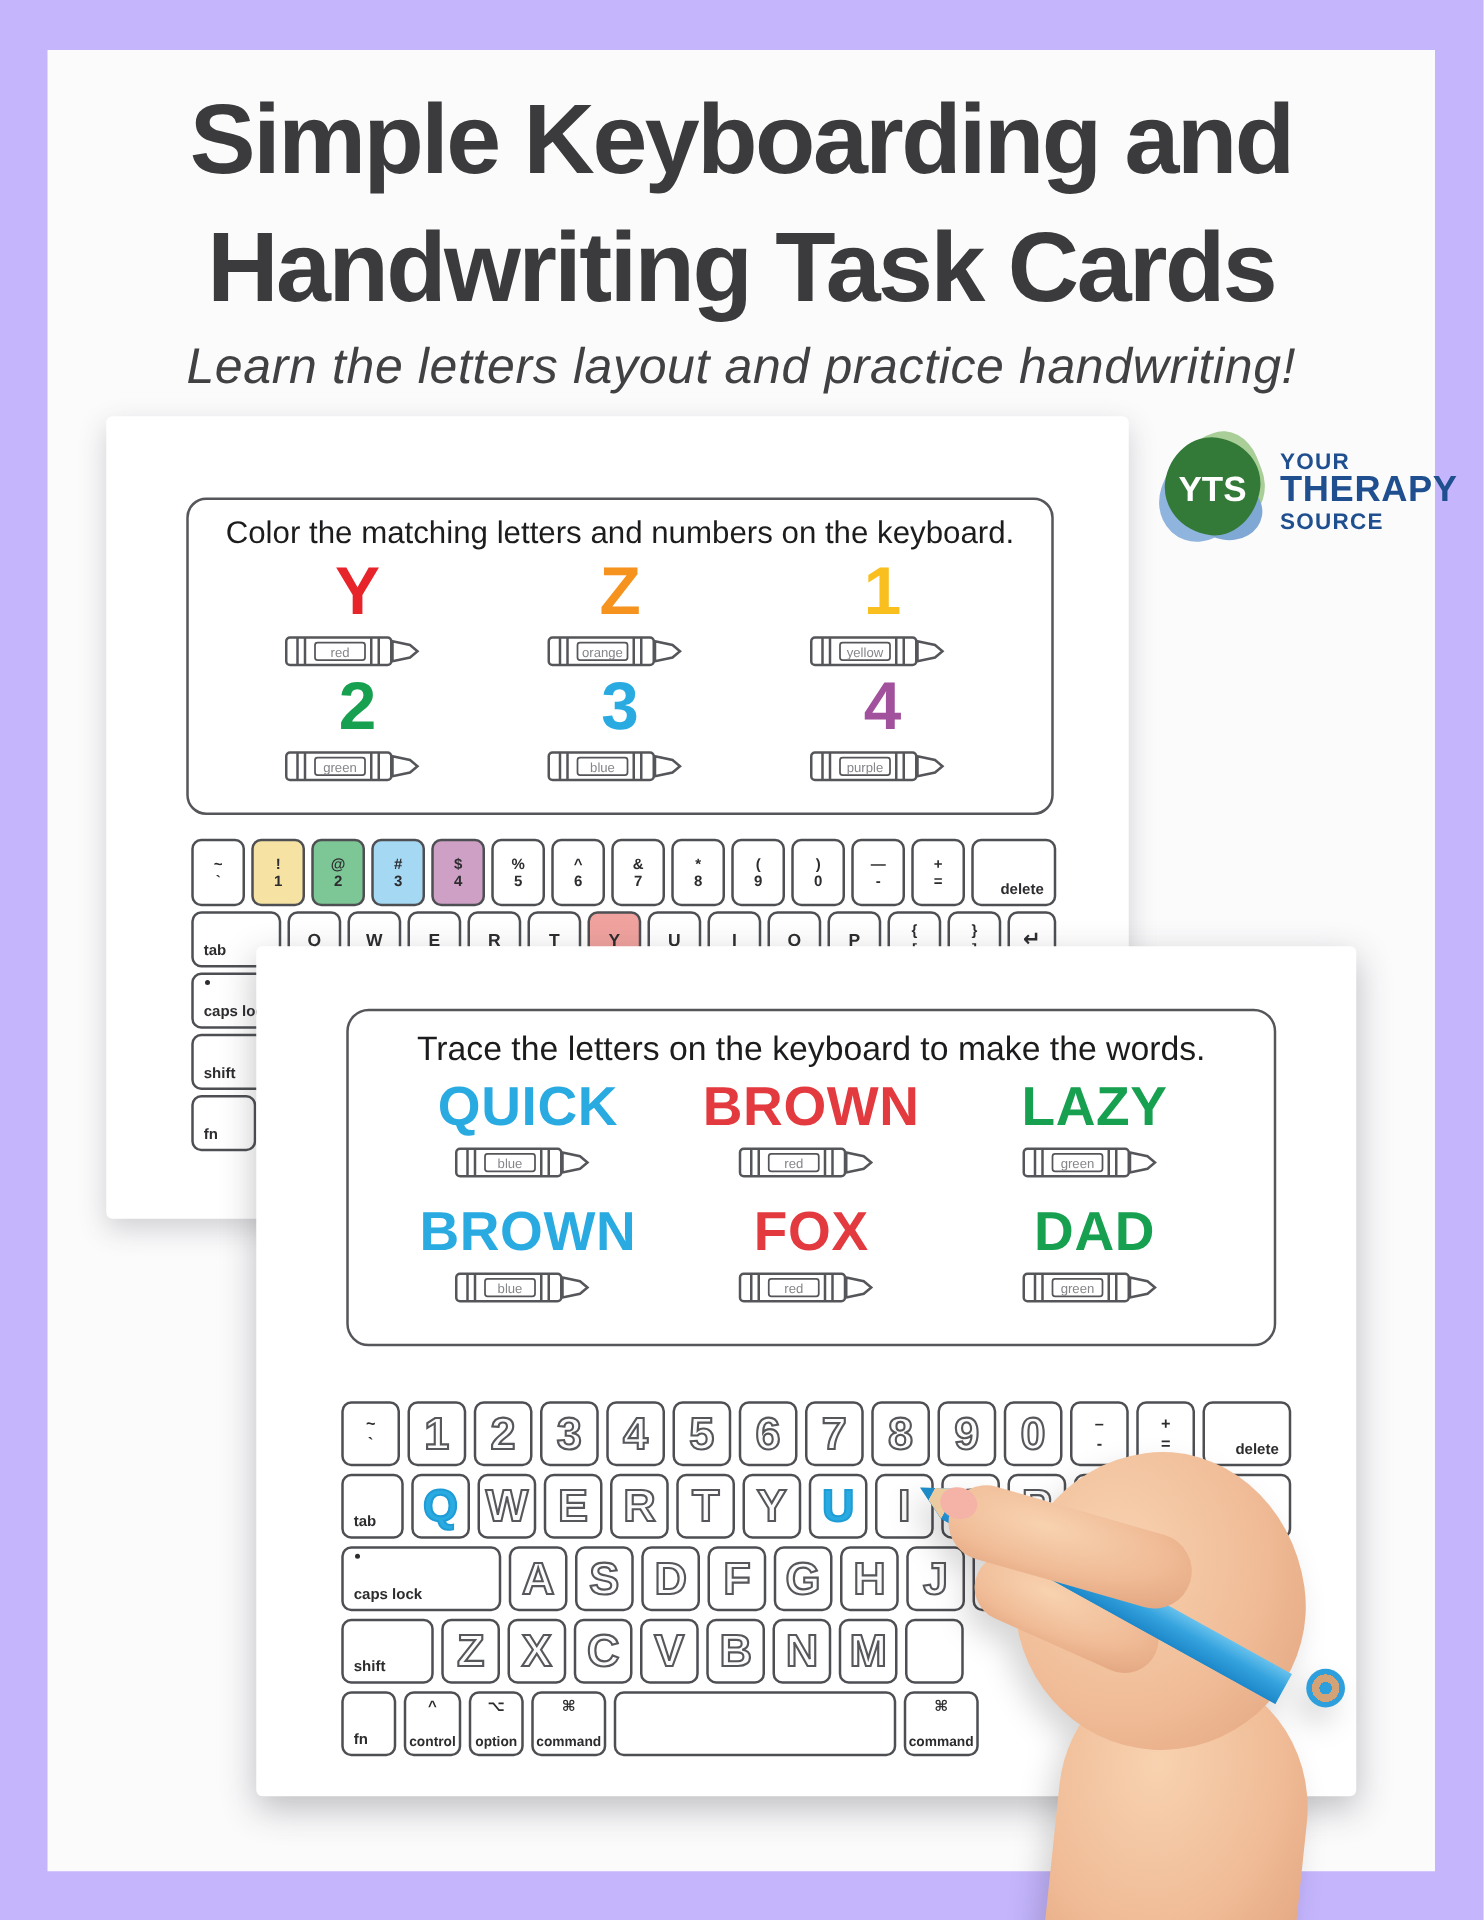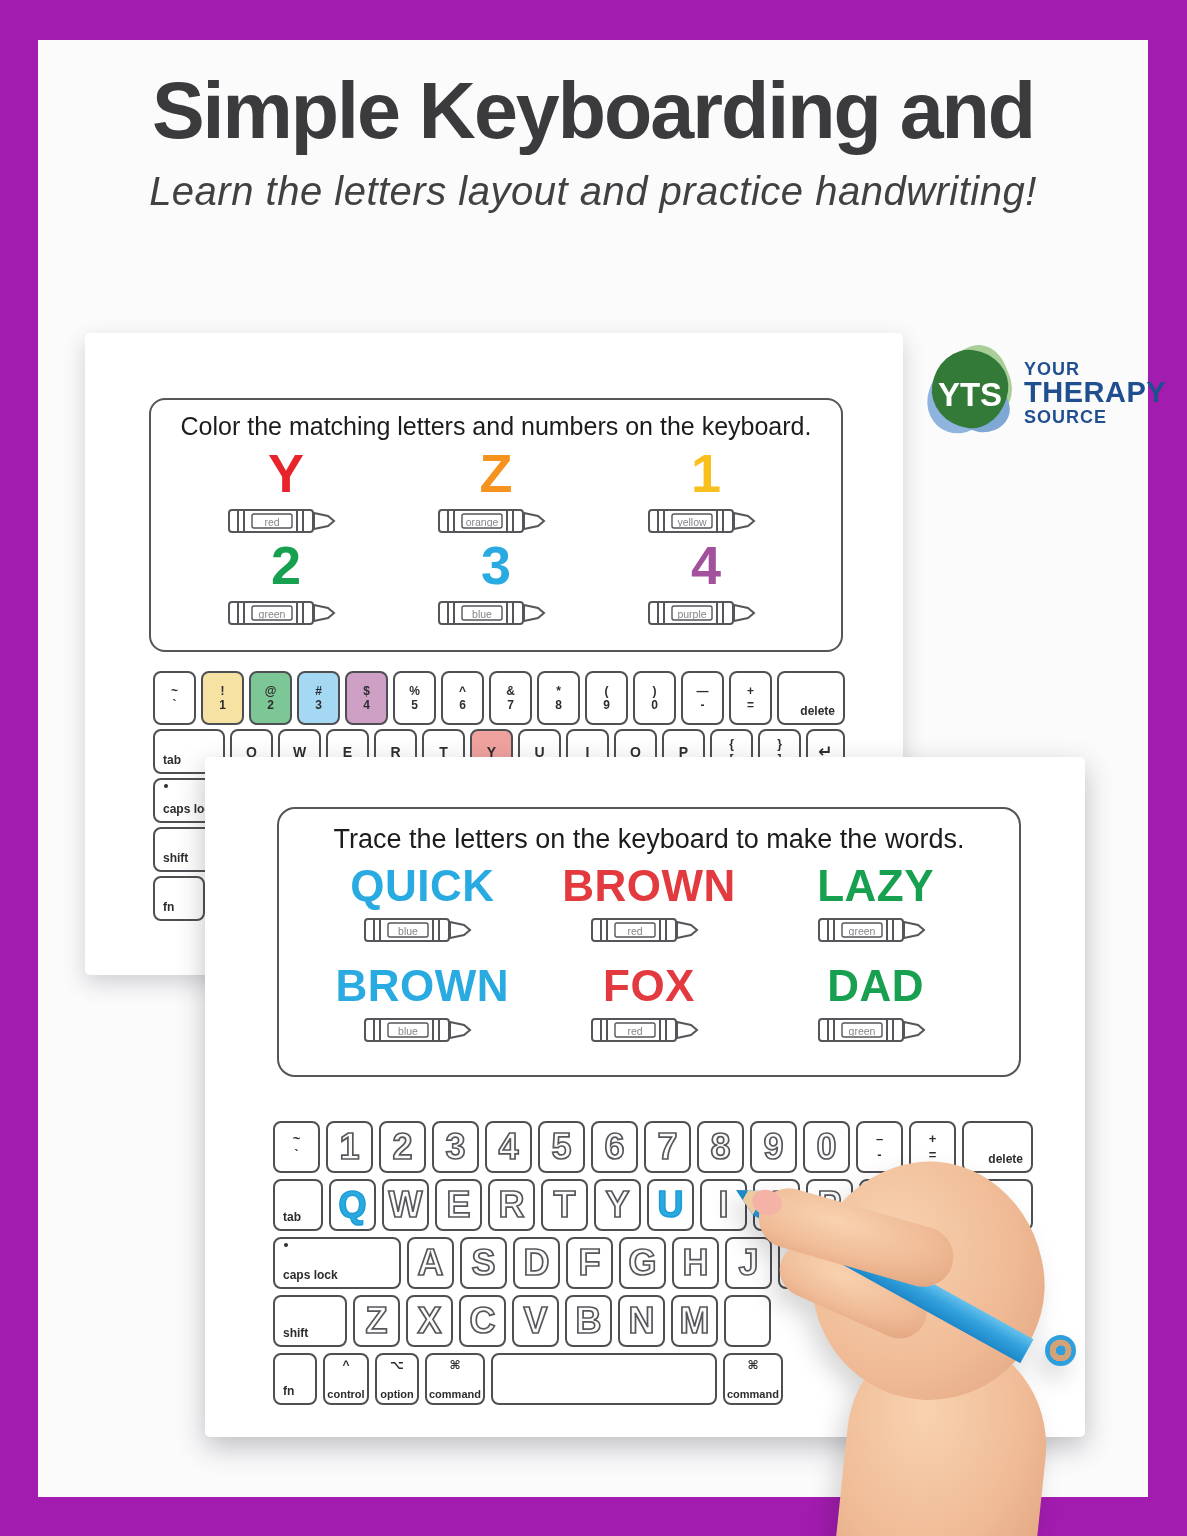--- a/index.html
+++ b/index.html
@@ -1,33 +1,33 @@
 <!DOCTYPE html>
 <html><head>
 <meta charset="utf-8">
 <style>
   html,body{margin:0;padding:0;}
-  .canvas{position:relative;width:1187px;height:1536px;background:#a21caf;overflow:hidden;
+  .canvas{position:relative;width:1187px;height:1536px;background:#c4b5fd;overflow:hidden;
           font-family:"Liberation Sans","DejaVu Sans",sans-serif;}
   .inner{position:absolute;left:38px;top:40px;width:1110px;height:1457px;background:#FBFBFC;}
 
   
   .title{margin-top:20px;text-align:center;font-weight:800;font-size:79px;line-height:1.3;
          letter-spacing:-2px;color:#3B3A3C;}
   .subtitle{margin-top:6px;text-align:center;font-style:italic;font-size:40px;color:#414043;letter-spacing:0.5px;}
 
   
   .logo{position:absolute;left:888px;top:306px;display:flex;align-items:flex-start;gap:10px;}
   .blob{position:relative;width:88px;height:88px;flex:0 0 auto;}
   .blob span{position:absolute;display:block;}
   .blob-bg1{left:2px;top:18px;width:64px;height:70px;background:#8FB4DE;border-radius:50% 45% 55% 50%;transform:rotate(18deg);}
   .blob-bg2{left:22px;top:0px;width:62px;height:74px;background:#A9CE97;border-radius:55% 45% 50% 55%;transform:rotate(-22deg);}
   .blob-bg3{left:28px;top:38px;width:56px;height:48px;background:#7FA8D4;border-radius:50%;transform:rotate(10deg);}
   .blob-main{left:6px;top:4px;width:76px;height:78px;background:#337A39;border-radius:48% 52% 46% 54%/52% 46% 54% 48%;transform:rotate(8deg);}
-  .blob-text{width:88px;top:30px;left:0;text-align:center;color:#fff;font-weight:800;font-size:33px;letter-spacing:0;}
+  .blob-text{width:88px;top:30px;left:0;text-align:center;color:#fff;font-weight:800;font-size:28px;letter-spacing:0;}
   .logo-text{color:#1F4F8F;font-weight:700;line-height:1.02;padding-top:14px;}
   .lt1{font-size:18px;letter-spacing:1px;}
   .lt2{font-size:29px;letter-spacing:0.5px;}
   .lt3{font-size:18px;letter-spacing:1px;}
 
   
   .card{position:absolute;background:#fff;border-radius:5px;}
   .card1{left:47px;top:293px;width:818px;height:642px;box-shadow:0 8px 22px rgba(60,60,70,.22);}
   .card2{left:167px;top:717px;width:880px;height:680px;box-shadow:0 10px 28px rgba(50,50,60,.30);z-index:10;}
 
@@ -92,20 +92,21 @@
           background:radial-gradient(circle,#2E9FDD 0 5px,#D3A277 5px 11px,#2E9FDD 11px);}
 </style>
 </head>
 <body>
 
 <div class="canvas">
   <div class="inner">
 
     <div class="title">
       <div>Simple Keyboarding and</div>
+      <div>Handwriting Task Cards</div>
     </div>
     <div class="subtitle">Learn the letters layout and practice handwriting!</div>
 
     <div class="logo">
       <div class="blob">
         <span class="blob-bg1"></span>
         <span class="blob-bg2"></span>
         <span class="blob-bg3"></span>
         <span class="blob-main"></span>
         <span class="blob-text">YTS</span>

